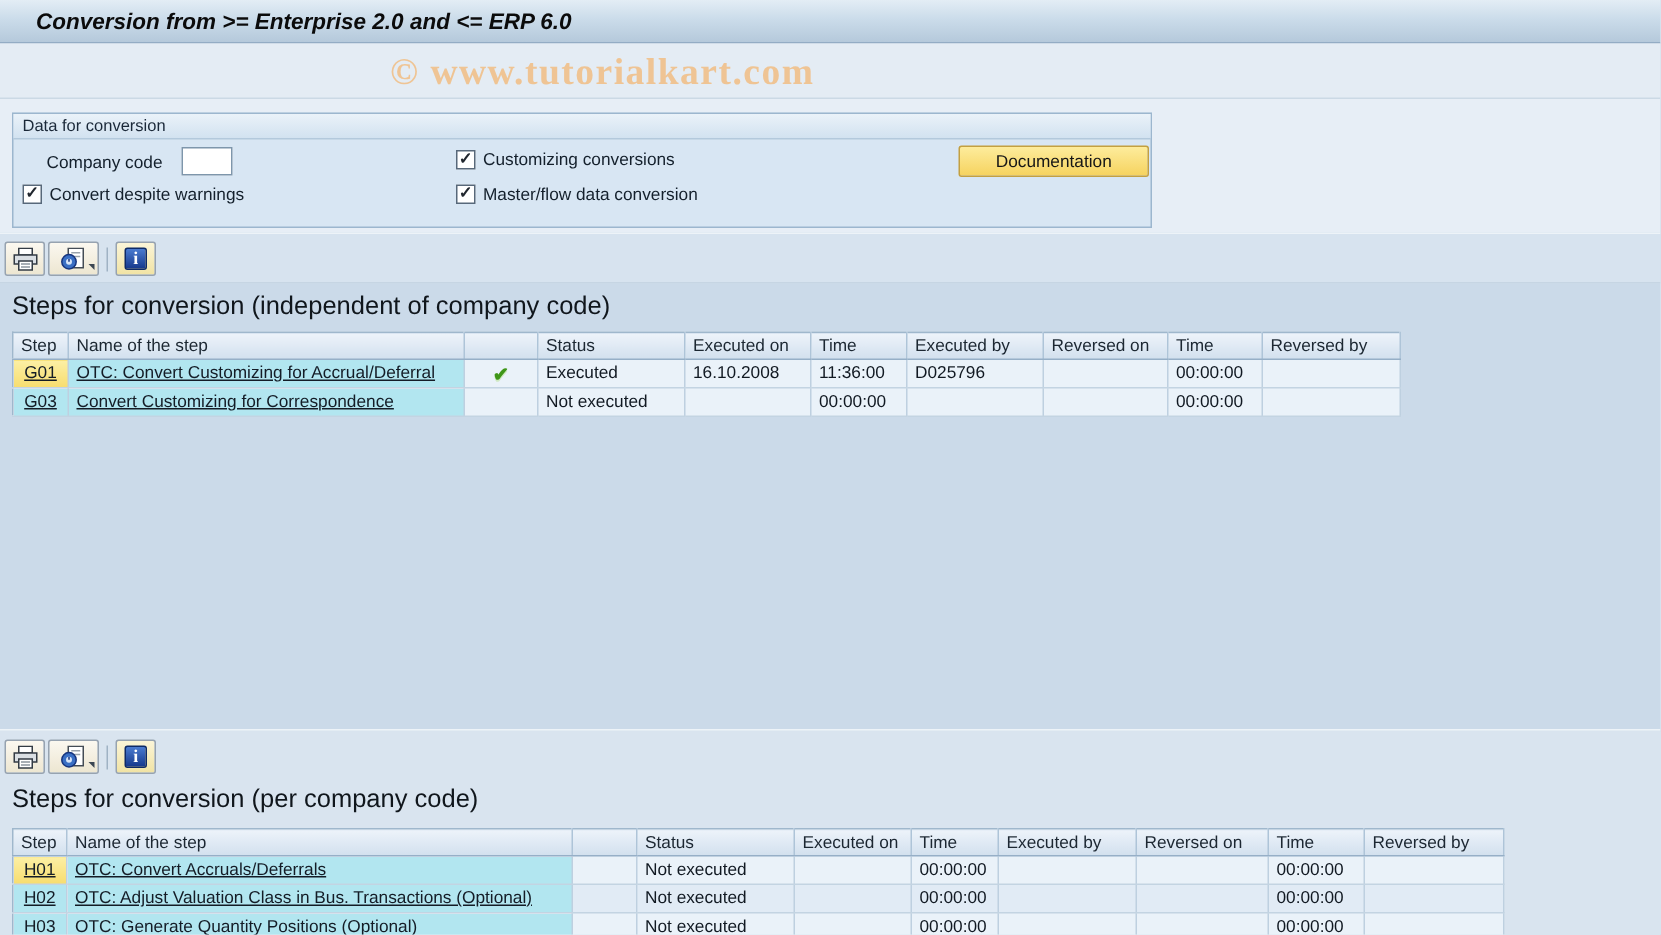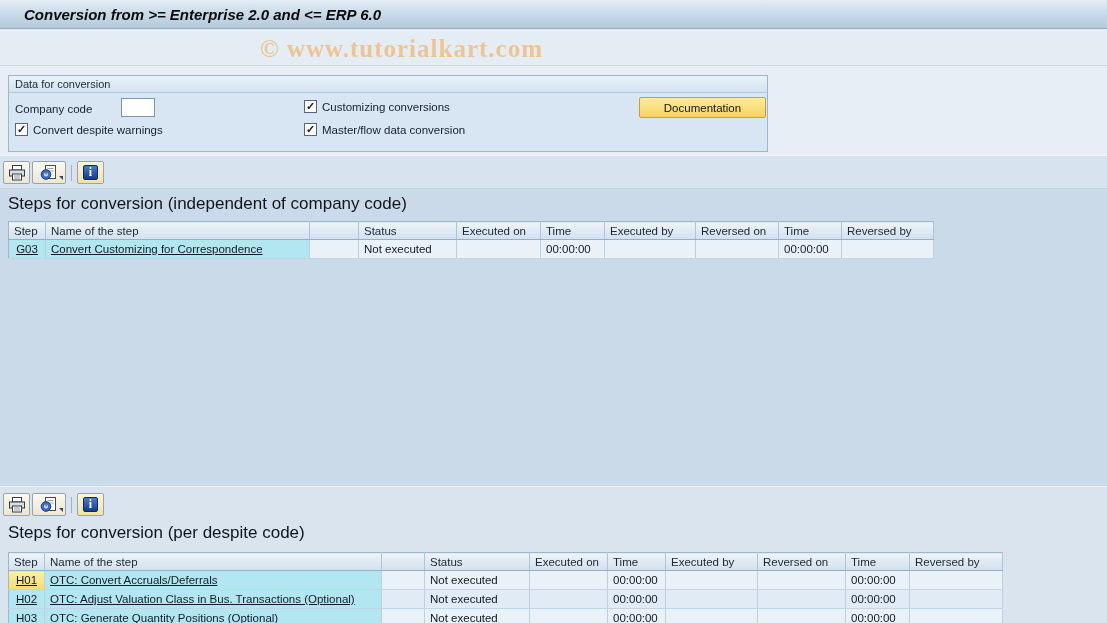--- a/index.html
+++ b/index.html
@@ -131,21 +131,21 @@
   <span class="ttl">Conversion from &gt;= Enterprise 2.0 and &lt;= ERP 6.0</span>
 </div>
 
 <div class="wmband">
   <span class="wm">© www.tutorialkart.com</span>
 </div>
 
 <div class="groupbox">
   <div class="gb-title">Data for conversion</div>
 
-  <span class="gb-label" style="left:6px; top:27px;">Company code</span>
+  <span class="gb-label" style="left:22px; top:27px;">Company code</span>
   <input class="gb-input" value="" style="">
 
   <div class="checkbox" style="left:295px; top:24px;">
     <span class="cb-box">
         <span>✓</span>
       </span>
     <span class="cb-label">Customizing conversions</span>
   </div>
 
   <div class="checkbox" style="left:6px; top:47px;">
@@ -217,20 +217,32 @@
       <th></th>
       <th>Status</th>
       <th>Executed on</th>
       <th>Time</th>
       <th>Executed by</th>
       <th>Reversed on</th>
       <th>Time</th>
       <th>Reversed by</th>
     </tr>
     <tr class="odd">
+      <td class="sel step-c"><span class="lnk">G01</span></td>
+      <td class="cyan"><span class="lnk">OTC: Convert Customizing for Accrual/Deferral</span></td>
+      <td class="chk"><span class="chk-glyph">✔</span></td>
+      <td>Executed</td>
+      <td>16.10.2008</td>
+      <td>11:36:00</td>
+      <td>D025796</td>
+      <td></td>
+      <td>00:00:00</td>
+      <td></td>
+    </tr>
+    <tr class="odd">
       <td class="cyan step-c"><span class="lnk">G03</span></td>
       <td class="cyan"><span class="lnk">Convert Customizing for Correspondence</span></td>
       <td class="chk"><span class="chk-glyph"></span></td>
       <td>Not executed</td>
       <td></td>
       <td>00:00:00</td>
       <td></td>
       <td></td>
       <td>00:00:00</td>
       <td></td>
@@ -260,21 +272,21 @@
         <line x1="6" y1="9.5" x2="6" y2="7.6" stroke="#17357E"></line>
       </svg>
       <span class="dd-arrow"></span>
     </div>
     <span class="tb-sep"></span>
     <div class="tb-btn info-btn">
       <span class="info-sq"><span>i</span></span>
     </div>
   </div>
 
-  <div class="sec-heading" style="top:36px;">Steps for conversion (per despite code)</div>
+  <div class="sec-heading" style="top:36px;">Steps for conversion (per company code)</div>
 
   <table class="sap" style="left:8px; top:65px; width:994px;">
     <colgroup>
       <col style="width:36px">
         <col style="width:337px">
         <col style="width:43px">
         <col style="width:105px">
       <col style="width:78px">
         <col style="width:58px">
         <col style="width:92px">

